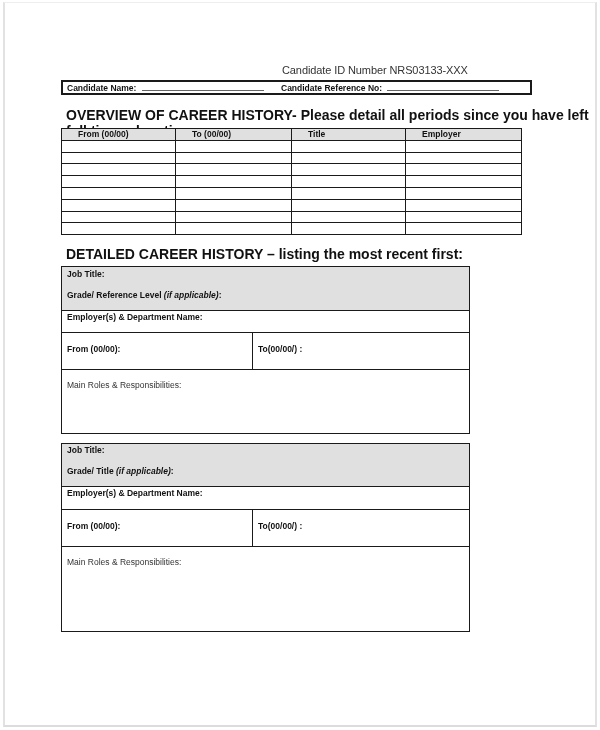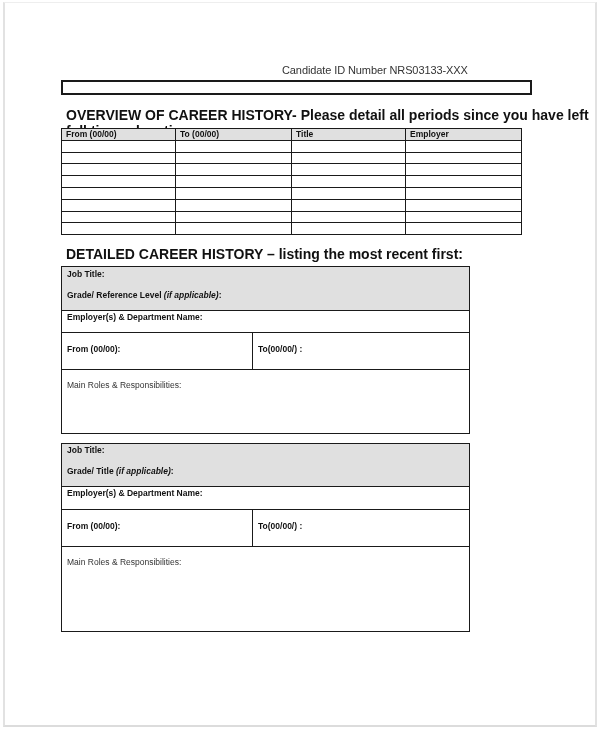--- a/index.html
+++ b/index.html
@@ -22,21 +22,21 @@
     .cand-box .ref { position: absolute; left: 218px; top: 1px; }
     .blank { display: inline-block; border-bottom: 1px solid #666; vertical-align: baseline; height: 7px; }
 
     .section-head { font-size: 14px; font-weight: bold; }
 
     table.overview {
       position: absolute; left: 61px; top: 128px; width: 460px; height: 107px;
       border-collapse: collapse; table-layout: fixed;
     }
     table.overview td, table.overview th {
-      border: 1.5px solid #1a1a1a; font-size: 8.5px; text-align: left; padding: 0 4px;
+      border: 1.5px solid #1a1a1a; font-size: 8.5px; text-align: left; padding: 0 16px;
       height: 11.8px; line-height: 10px; vertical-align: middle;
     }
     table.overview th { background: #e0e0e0; font-weight: bold; }
 
     .career-box {
       position: absolute; left: 61px; width: 409px; border: 1.5px solid #1a1a1a;
       font-size: 8.5px;
     }
     .career-box .gray {
       background: #e0e0e0; border-bottom: 1.5px solid #1a1a1a; position: relative;
@@ -52,20 +52,28 @@
     i.it { }
   </style>
 </head>
 <body>
 
 <div class="page-frame"></div>
 
 <div class="abs candidate-id">Candidate ID Number NRS03133-XXX</div>
 
 <div class="abs cand-box">
+  <span class="name">
+    <span>Candidate Name:</span>
+    <span class="blank" style="width:122px;margin-left:3px;"></span>
+  </span>
+  <span class="ref">
+    <span>Candidate Reference No:</span>
+    <span class="blank" style="width:112px;margin-left:3px;"></span>
+  </span>
 </div>
 
 <div class="abs section-head" style="left:66px; top:107px;">OVERVIEW OF CAREER HISTORY-  Please detail all periods since you have left full time education:</div>
 
 <table class="overview">
   <colgroup>
     <col style="width:114px">
       <col style="width:116px">
       <col style="width:114px">
       <col style="width:116px">

